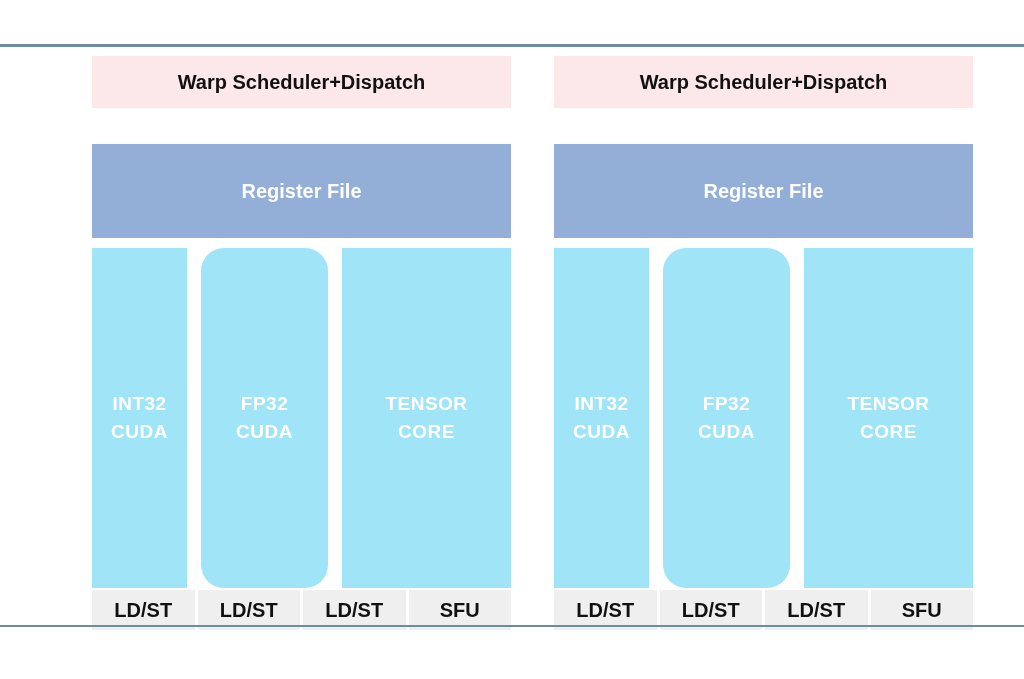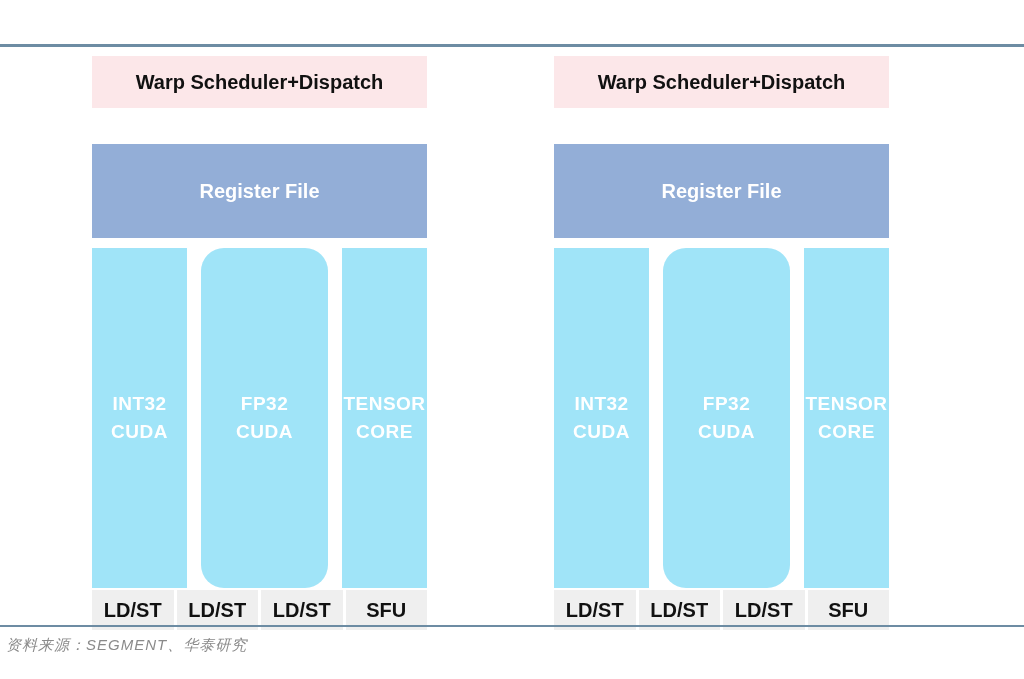--- a/index.html
+++ b/index.html
@@ -29,21 +29,21 @@
     left: 0;
     width: 1024px;
     height: 3px;
     background: var(--rule, #6d8ca3);
   }
 
   
   .sm-group {
     position: absolute;
     top: 56px;
-    width: 335px;
+    width: 419px;
   }
   .sm-group.g0 { left: 92px; }
   .sm-group.g1 { left: 554px; }
 
   .warp-block {
     height: 52px;
     margin-bottom: 10px;
     background: var(--warp_bg, #fce7e9);
     display: flex;
     align-items: center;
@@ -199,16 +199,15 @@
     </div>
     <div class="units-row">
       <div class="unit-box">LD/ST</div>
       <div class="unit-box">LD/ST</div>
       <div class="unit-box">LD/ST</div>
       <div class="unit-box">SFU</div>
     </div>
   </div>
 
   <div class="footer-rule"></div>
-  <div class="source-line">资料来源：SEGMENT、华泰研究</div>
 
 
 </div>
 
 </body></html>

